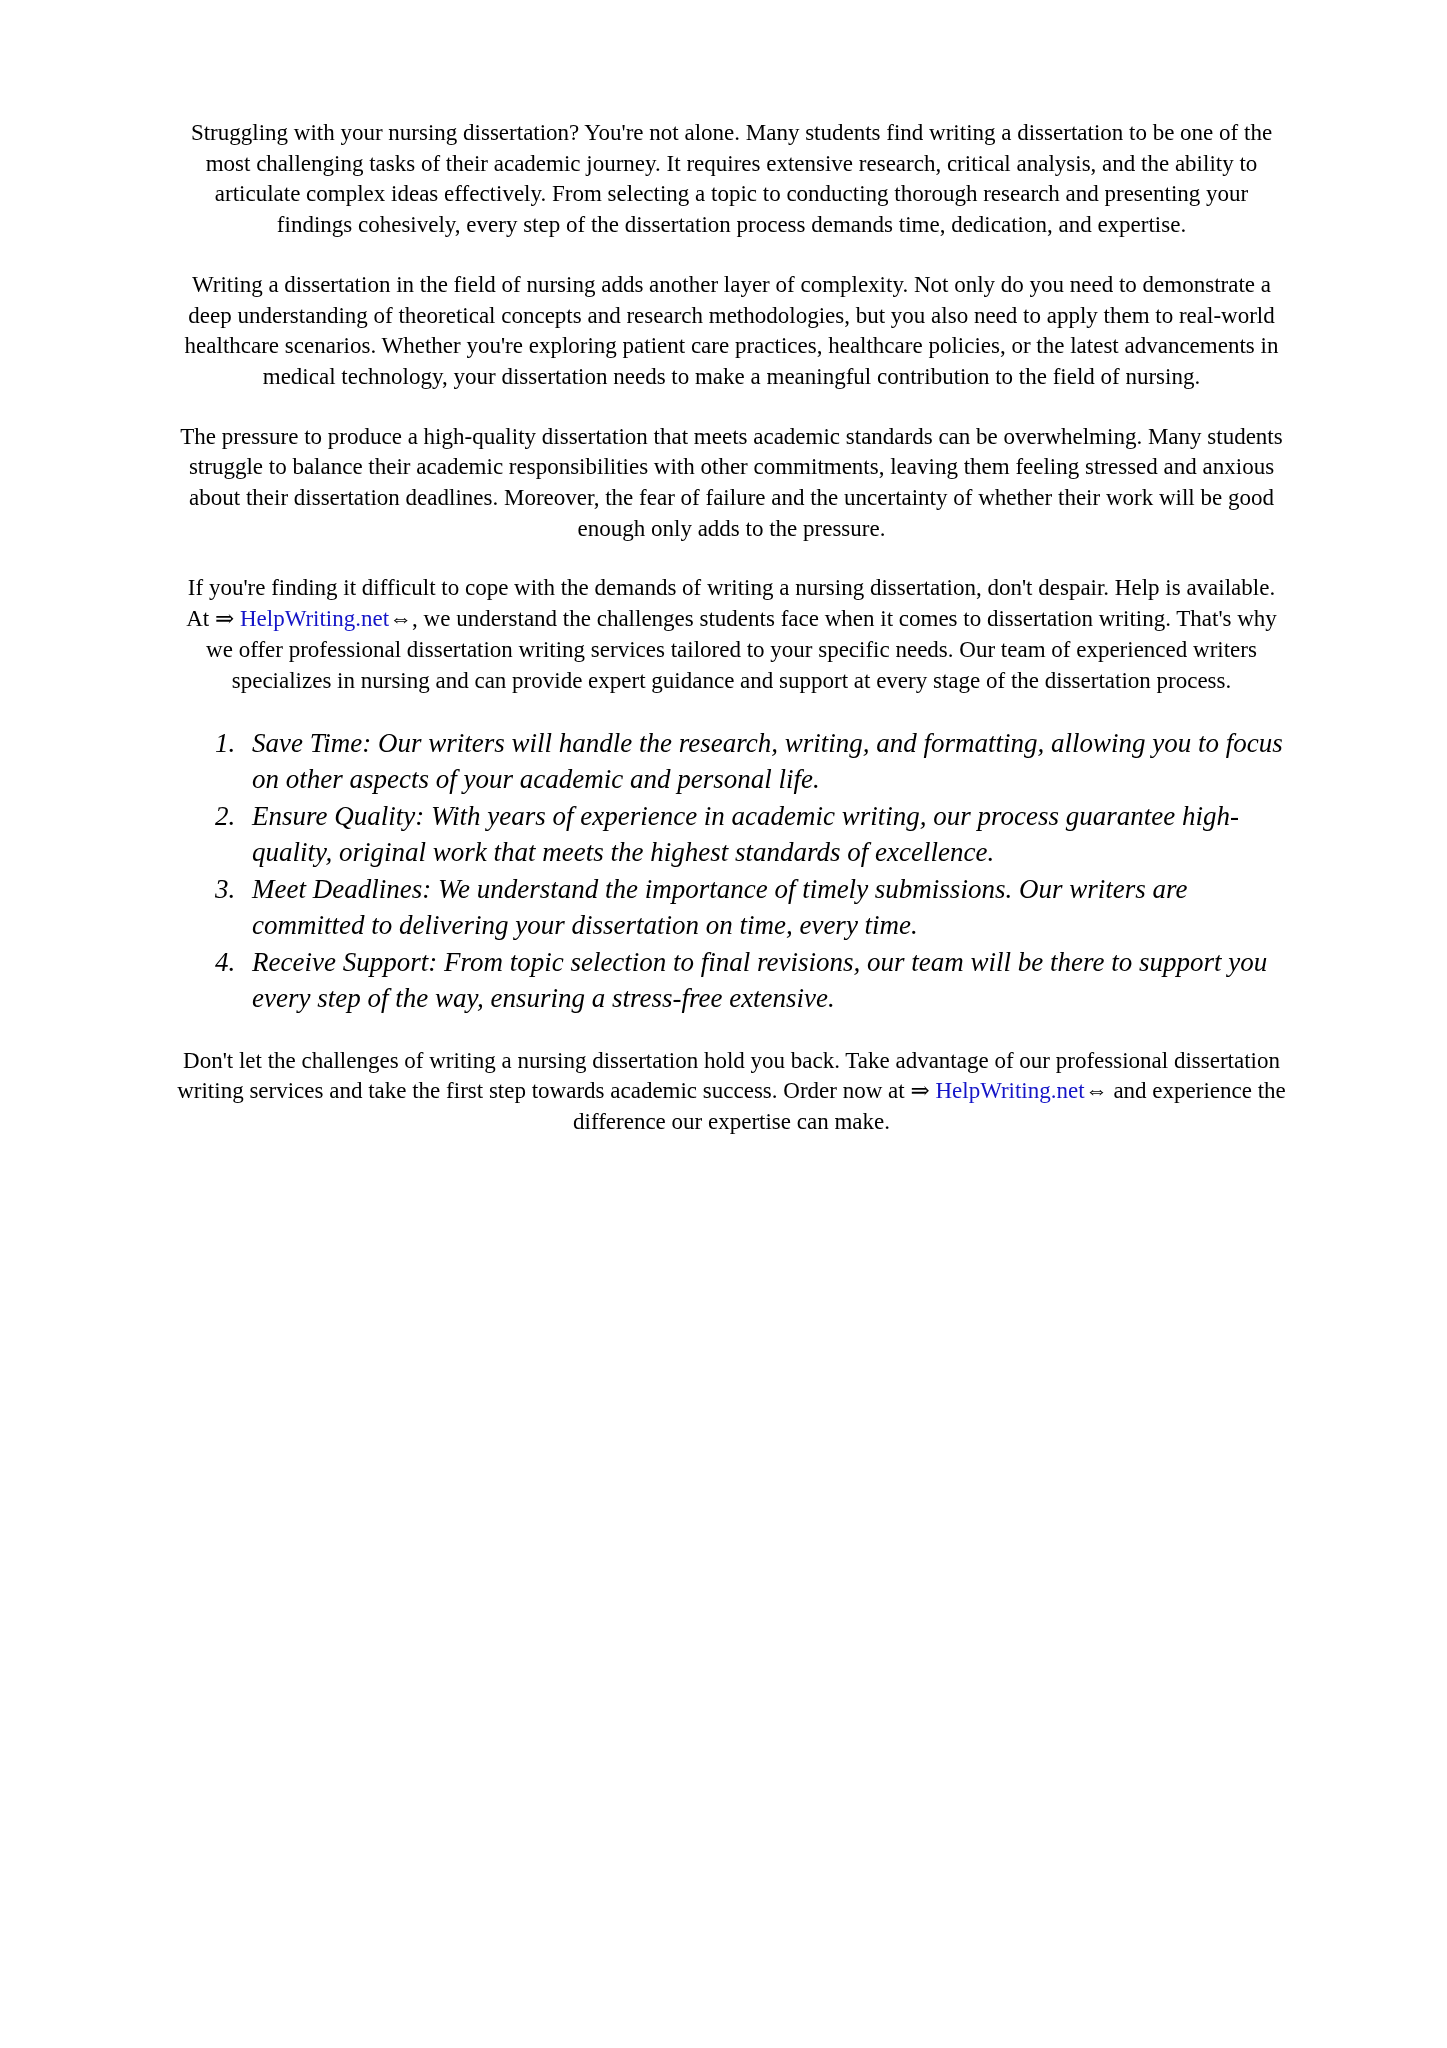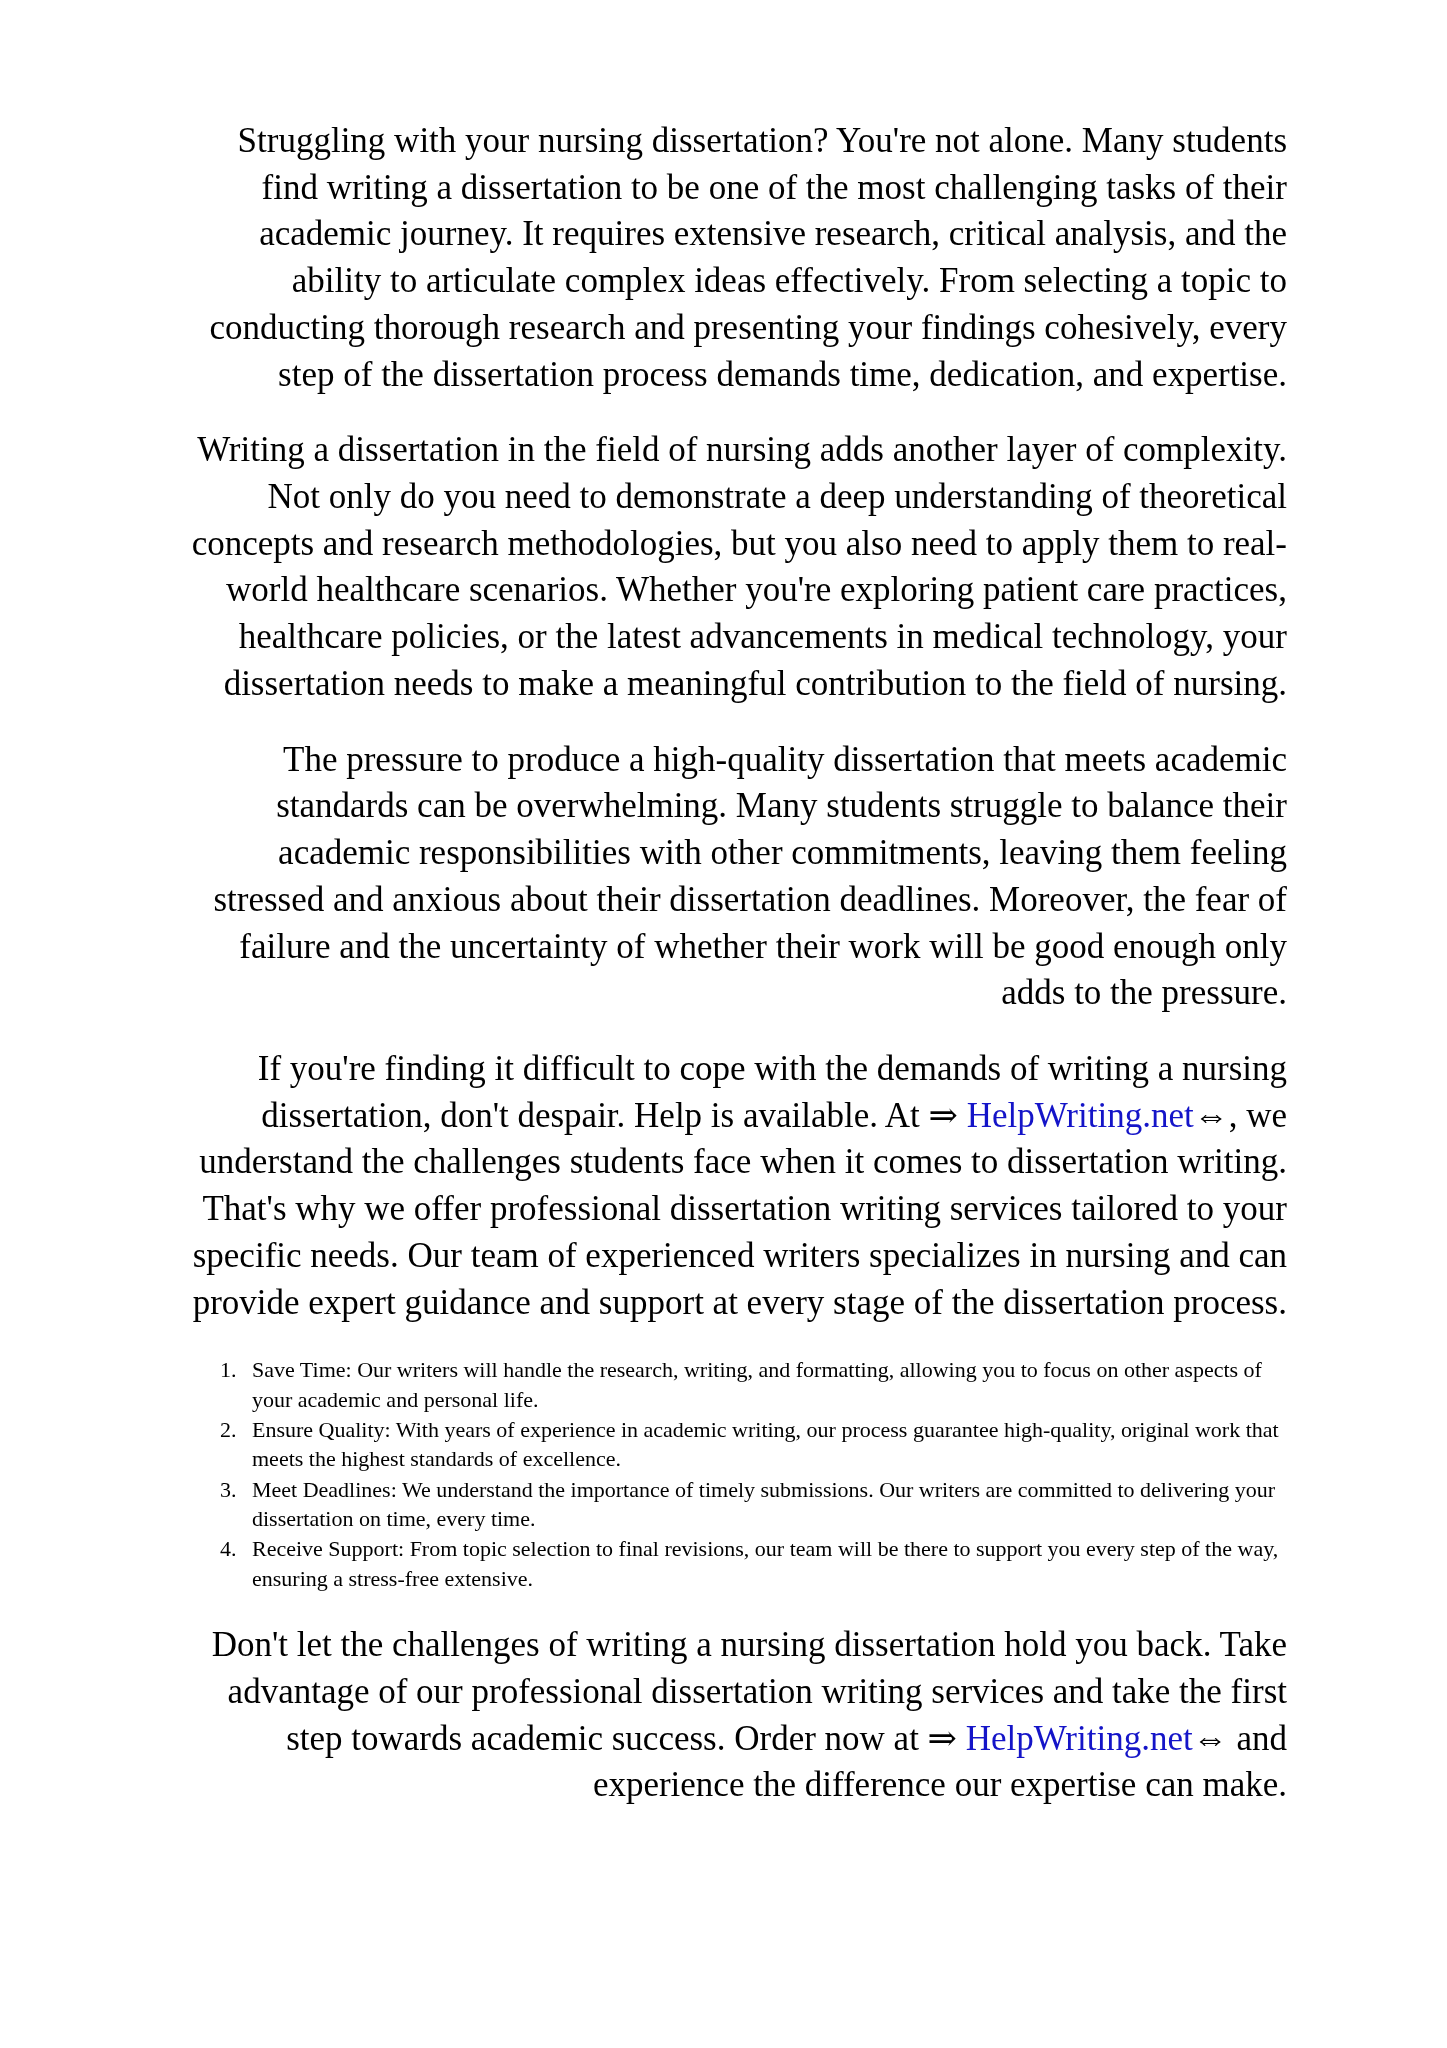--- a/index.html
+++ b/index.html
@@ -14,31 +14,32 @@
     color: #000000;
   }
   .page {
     width: 1447px;
     min-height: 2048px;
     box-sizing: border-box;
     padding: 118px 160px 0 168px;
     background: #ffffff;
   }
   .para {
-    font-size: 35px;
+    font-size: 23px;
     line-height: 1.335;
     margin: 0 0 29px 8px;
-    text-align: right;
+    text-align: center;
     color: #000000;
   }
   ol.list {
     margin: 16px 0 29px 0;
     padding-left: 74px;
-    font-size: 22px;
+    font-size: 27px;
     line-height: 1.335;
+    font-style: italic;
   }
   ol.list li {
     margin: 0 0 1px 0;
     padding-left: 10px;
   }
   .link {
     color: #1414c8;
     font-weight: normal;
     text-decoration: none;
   }

